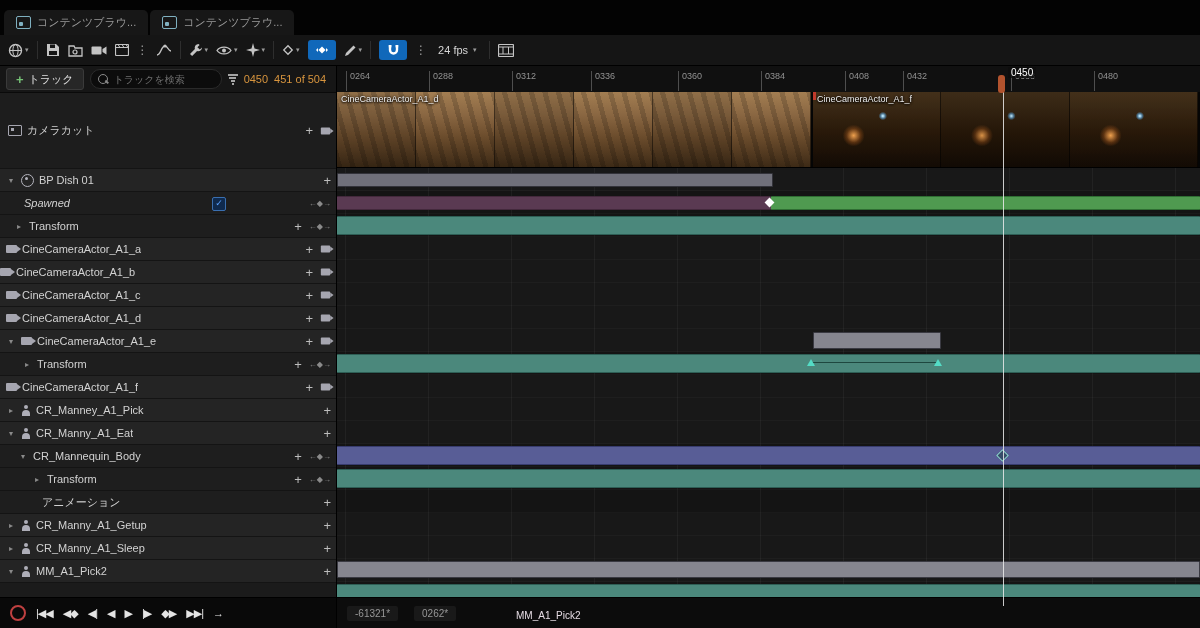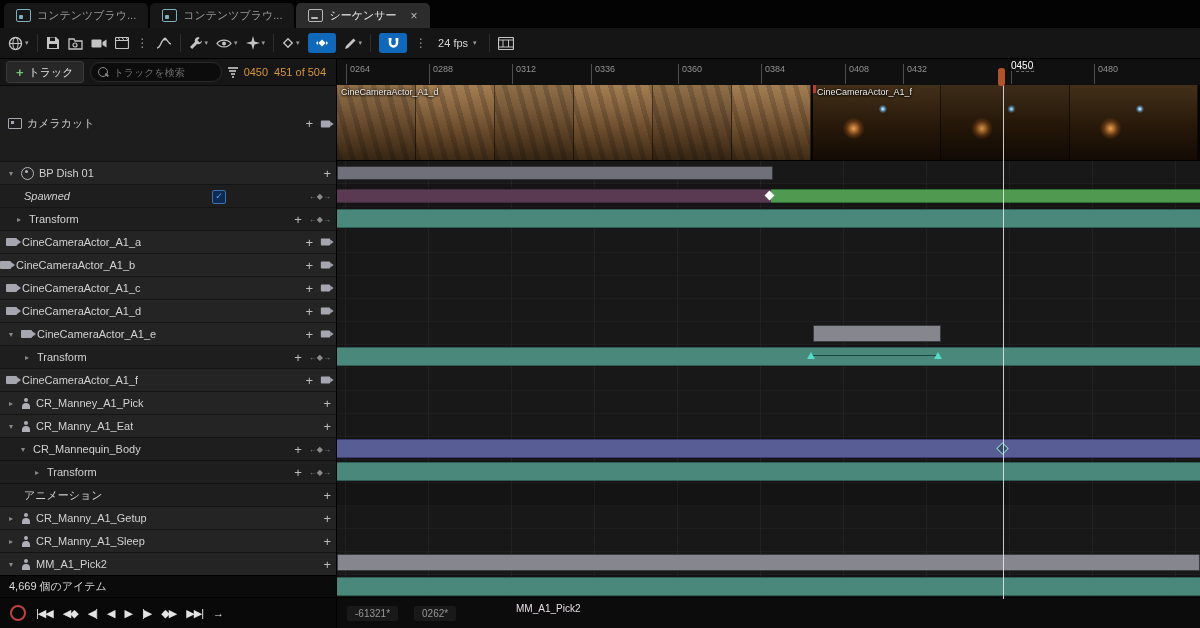--- a/index.html
+++ b/index.html
@@ -1,20 +1,20 @@
 <!DOCTYPE html>
 <html><head>
 <meta charset="utf-8">
 <style>
   html,body{margin:0;padding:0;background:#060606;}
   body{width:1200px;height:628px;overflow:hidden;font-family:"Liberation Sans","DejaVu Sans",sans-serif;color:#c8c8c8;font-size:11px;-webkit-font-smoothing:antialiased;}
   .app{width:1200px;height:628px;display:flex;flex-direction:column;background:#0a0a0a;}
 
   
-  .tabbar{height:28px;background:#030303;display:flex;align-items:flex-end;padding-left:4px;gap:2px;flex:none;}
+  .tabbar{height:35px;background:#030303;display:flex;align-items:flex-end;padding-left:4px;gap:2px;flex:none;}
   .tab{height:25px;display:flex;align-items:center;gap:6px;padding:0 12px;background:#171717;color:#9a9a9a;border-radius:5px 5px 0 0;font-size:11px;white-space:nowrap;}
   .tab.active{background:#2c2c2c;color:#ececec;}
   .tab-ic{width:13px;height:11px;border:1px solid #7fb0c0;border-radius:2px;position:relative;flex:none;}
   .tab-ic::after{content:"";position:absolute;left:2px;bottom:2px;width:4px;height:4px;background:#7fb0c0;border-radius:1px;}
   .tab-ic.seq{border-color:#b8b8b8;}
   .tab-ic.seq::after{background:#b8b8b8;width:7px;height:2px;}
   .tab-close{color:#bbb;font-size:12px;margin-left:8px;}
 
   
   .toolbar{height:30px;background:#151515;border-bottom:1px solid #000;display:flex;align-items:center;padding:0 8px;gap:8px;flex:none;}
@@ -122,25 +122,20 @@
 <div class="app">
 
   <div class="tabbar">
     <div class="tab">
       <span class="tab-ic"></span>
       <span>コンテンツブラウ...</span>
     </div>
     <div class="tab">
       <span class="tab-ic"></span>
       <span>コンテンツブラウ...</span>
-    </div>
-    <div class="tab active">
-      <span class="tab-ic seq"></span>
-      <span>シーケンサー</span>
-      <span class="tab-close">×</span>
     </div>
   </div>
 
   <div class="toolbar">
     <span class="tbt">
       <svg class="ic" width="15" height="15" viewBox="0 0 15 15">
           <circle cx="7.5" cy="7.5" r="6" fill="none" stroke="#c4c4c4" stroke-width="1.4"></circle>
           <ellipse cx="7.5" cy="7.5" rx="2.6" ry="6" fill="none" stroke="#c4c4c4" stroke-width="1"></ellipse>
           <line x1="1.5" y1="7.5" x2="13.5" y2="7.5" stroke="#c4c4c4" stroke-width="1"></line>
         </svg>
@@ -389,21 +384,21 @@
 
         <div class="lrow" style="padding-left:32px">
           <span class="car">▸</span>
           <span class="lab">Transform</span>
           <span class="ctr">
               <span class="plus2">+</span>
               <span class="knav">←◆→</span>
             </span>
         </div>
 
-        <div class="lrow" style="padding-left:24px">
+        <div class="lrow" style="padding-left:42px">
           <span class="lab">アニメーション</span>
           <span class="ctr">
               <span class="plus2">+</span>
             </span>
         </div>
 
         <div class="lrow obj" style="padding-left:6px">
           <span class="car">▸</span>
           <span class="ic-person"></span>
           <span class="lab">CR_Manny_A1_Getup</span>
@@ -425,23 +420,20 @@
           <span class="car">▾</span>
           <span class="ic-person"></span>
           <span class="lab">MM_A1_Pick2</span>
           <span class="ctr">
               <span class="plus2">+</span>
             </span>
         </div>
 
       </div>
 
-      <div class="items">
-        <span>4,669 個のアイテム</span>
-      </div>
 
       <div class="transport">
         <span class="rec"></span>
         <span class="tbtn">|◀◀</span>
         <span class="tbtn">◀◆</span>
         <span class="tbtn">◀|</span>
         <span class="tbtn">◀</span>
         <span class="tbtn">▶</span>
         <span class="tbtn">|▶</span>
         <span class="tbtn">◆▶</span>

